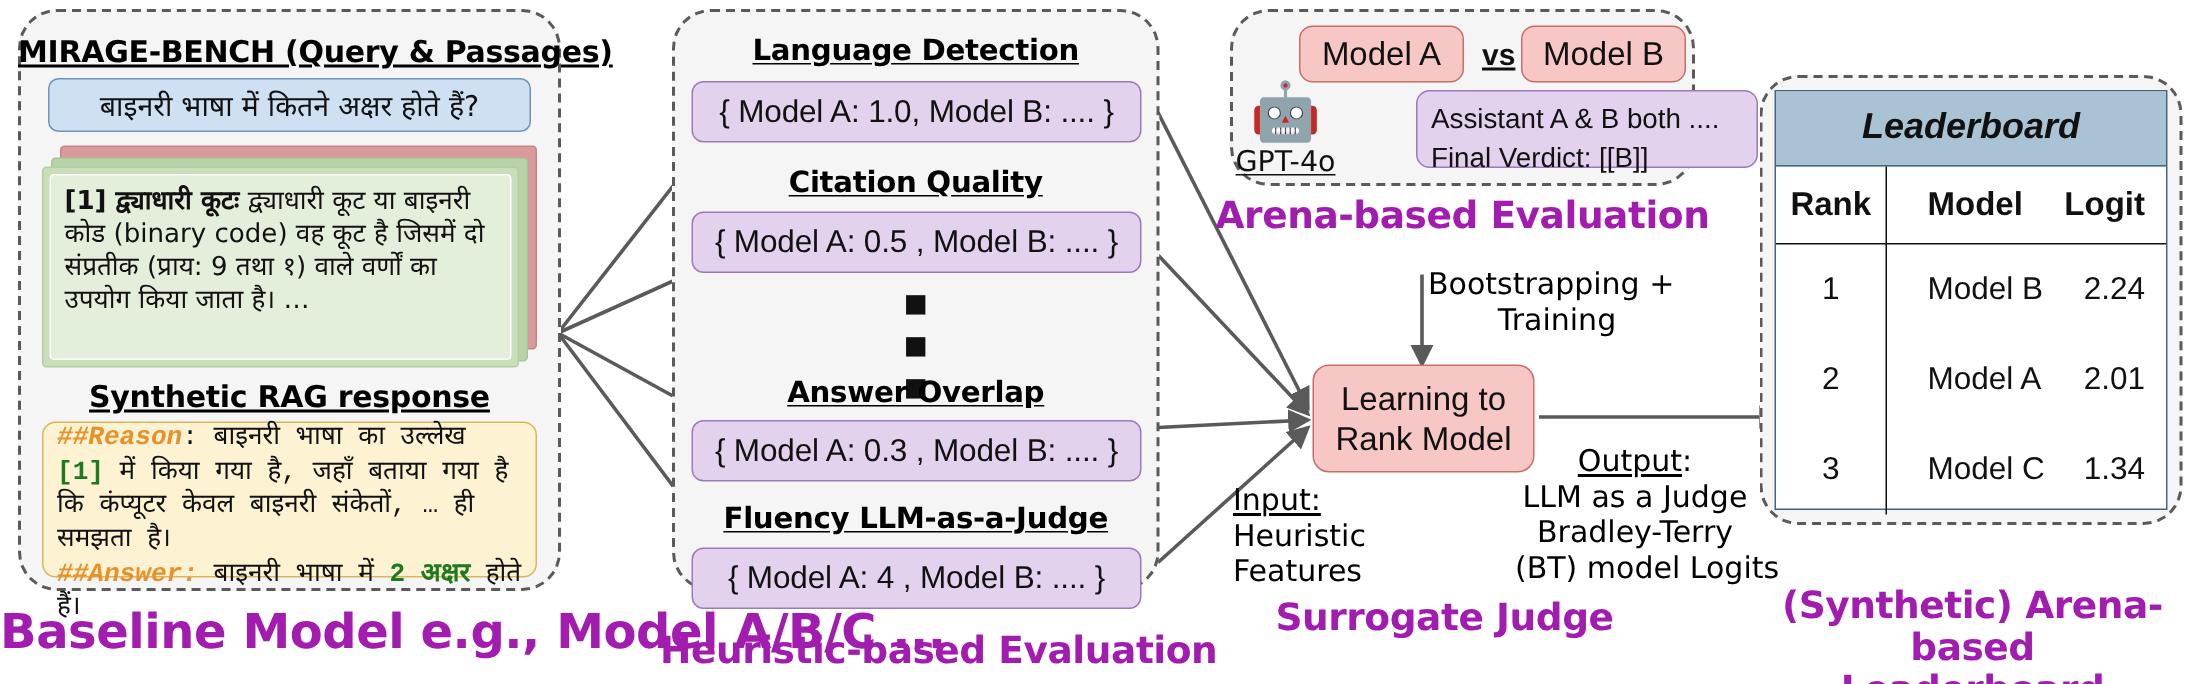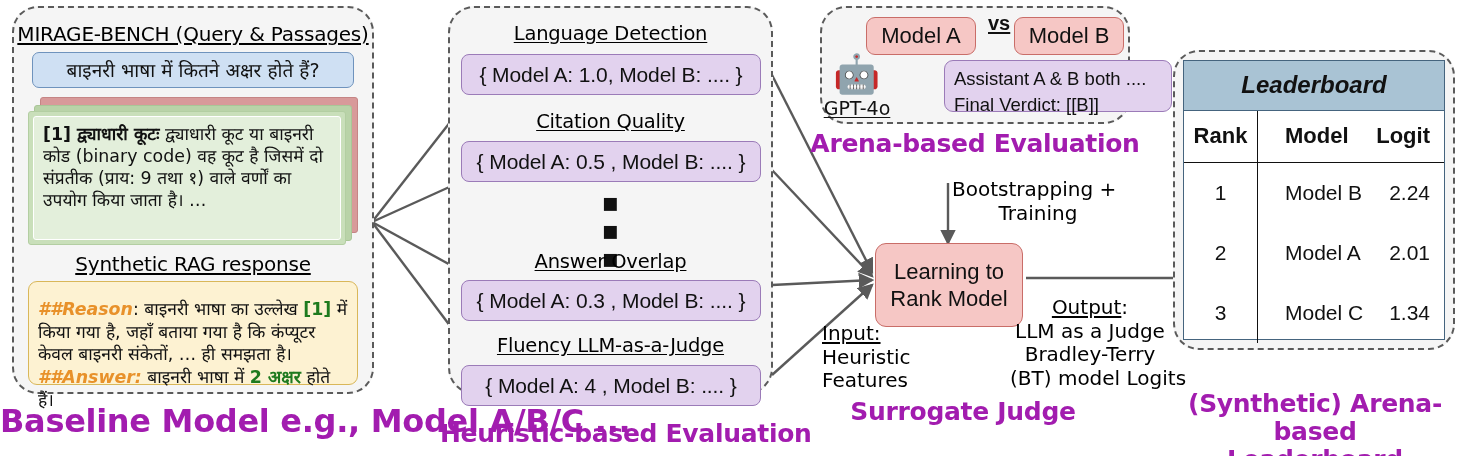--- a/index.html
+++ b/index.html
@@ -31,21 +31,21 @@
     letter-spacing:-0.3px;
     white-space:nowrap;
   }
   .panel-caption.wrap{white-space:normal;}
 
   
   .sec-title{
     position:absolute;
     text-align:center;
     font-size:19.5px;
-    font-weight:400;
+    font-weight:700;
     color:#000;
     text-decoration:underline;
     text-underline-offset:2px;
     white-space:nowrap;
     letter-spacing:-0.2px;
   }
 
   .query-box{
     position:absolute;
     background:#cfe0f3;
@@ -71,22 +71,22 @@
     font-size:17.4px;line-height:1.26;color:#111;
   }
   .p-main b{font-weight:700;}
 
   .rag-box{
     position:absolute;
     background:#fdf2d2;
     border:1.6px solid #d9b759;
     border-radius:9px;
     box-sizing:border-box;
-    padding:16px 9px;
-    font-size:17.4px;line-height:1.3;color:#111;
+    padding:0 9px;
+    font-size:17.4px;line-height:1.3;color:#111;font-family:Liberation Mono, monospace;
   }
   .tag{color:#e8912a;font-style:italic;font-weight:600;}
   .grn{color:#1e7a1e;font-weight:700;}
 
   
   .pill{
     position:absolute;
     background:#e2d2ee;
     border:1.6px solid #9b7bb8;
     border-radius:8px;
@@ -267,39 +267,39 @@
   <div class="pill" style="left:461px;top:280px;width:300px;height:41px;">{ Model A:  0.3 , Model B: .... }</div>
 
   <div class="sec-title" style="left:448px;top:334px;width:325px;">Fluency LLM-as-a-Judge</div>
   <div class="pill" style="left:461px;top:365px;width:300px;height:41px;">{ Model A:  4 , Model B: .... }</div>
 
   <div class="panel-caption" style="left:440px;top:420px;width:340px;">Heuristic-based Evaluation</div>
 
   <div class="panel" style="left:820px;top:6px;width:310px;height:118px;"></div>
 
   <div class="model-chip" style="left:866px;top:17px;width:110px;height:38px;">Model A</div>
-  <div class="vs" style="left:988px;top:12px;">vs</div>
+  <div class="vs" style="left:988px;top:26px;">vs</div>
   <div class="model-chip" style="left:1014px;top:17px;width:110px;height:38px;">Model B</div>
 
   <div class="robot" style="left:826px;top:55px;width:62px;">🤖</div>
   <div class="robot-label" style="left:822px;top:97px;width:70px;">GPT-4o</div>
 
   <div class="verdict-box" style="left:896px;top:60px;width:228px;height:52px;">
     <div>Assistant A &amp; B both ....</div>
     <div>Final Verdict: [[B]]</div>
   </div>
 
   <div class="panel-caption" style="left:800px;top:130px;width:350px;">Arena-based Evaluation</div>
 
   <div class="note" style="left:952px;top:178px;width:210px;text-align:left;">
     <div>Bootstrapping +</div>
     <div style="text-align:center;margin-left:-38px;">Training</div>
   </div>
 
-  <div class="ltr-box" style="left:875px;top:243px;width:148px;height:84px;">
+  <div class="ltr-box" style="left:875px;top:243px;width:148px;height:72px;">
     <div>Learning to</div>
     <div>Rank Model</div>
   </div>
 
   <div class="note left" style="left:822px;top:322px;width:120px;">
     <div><u>Input:</u></div>
     <div>Heuristic</div>
     <div>Features</div>
   </div>
 

